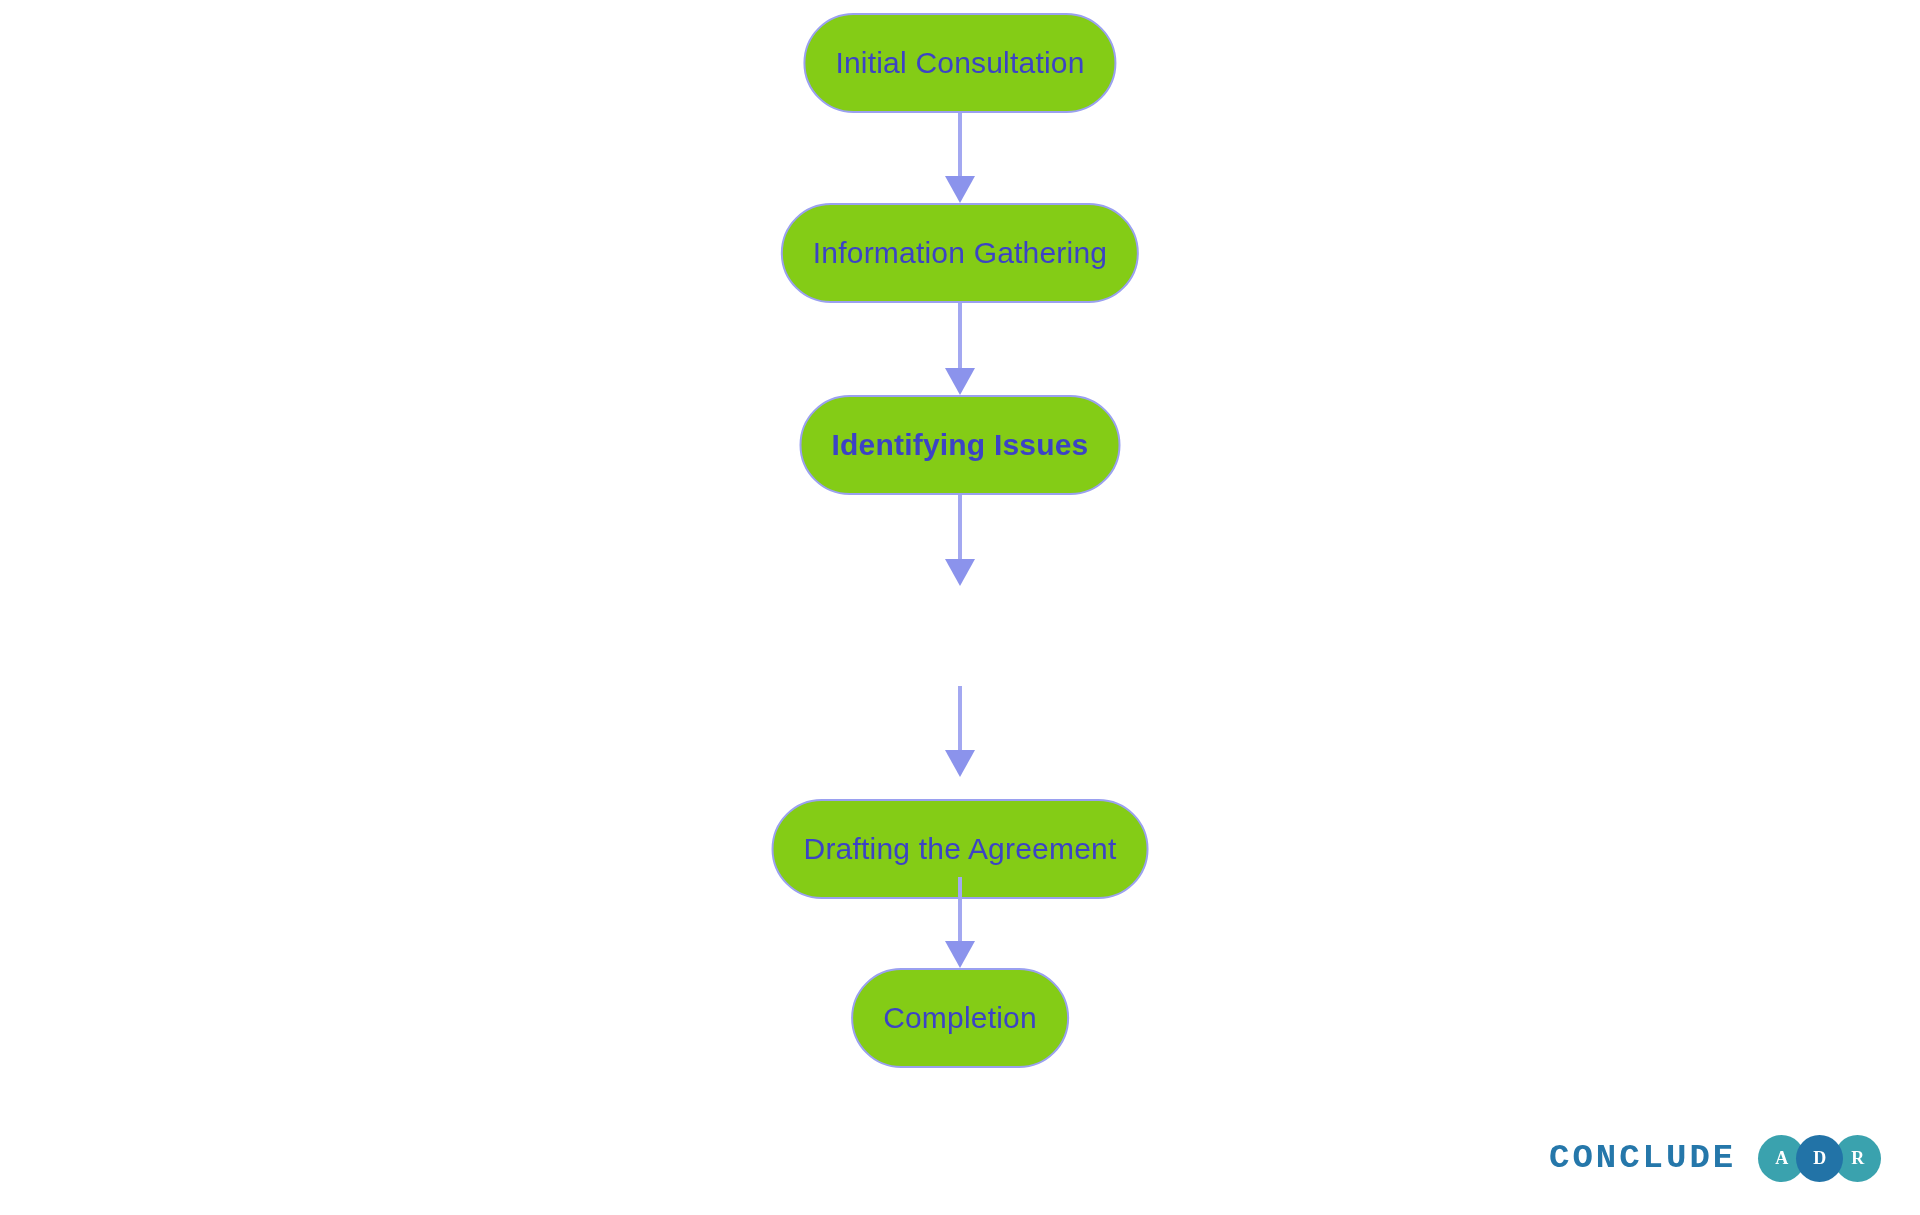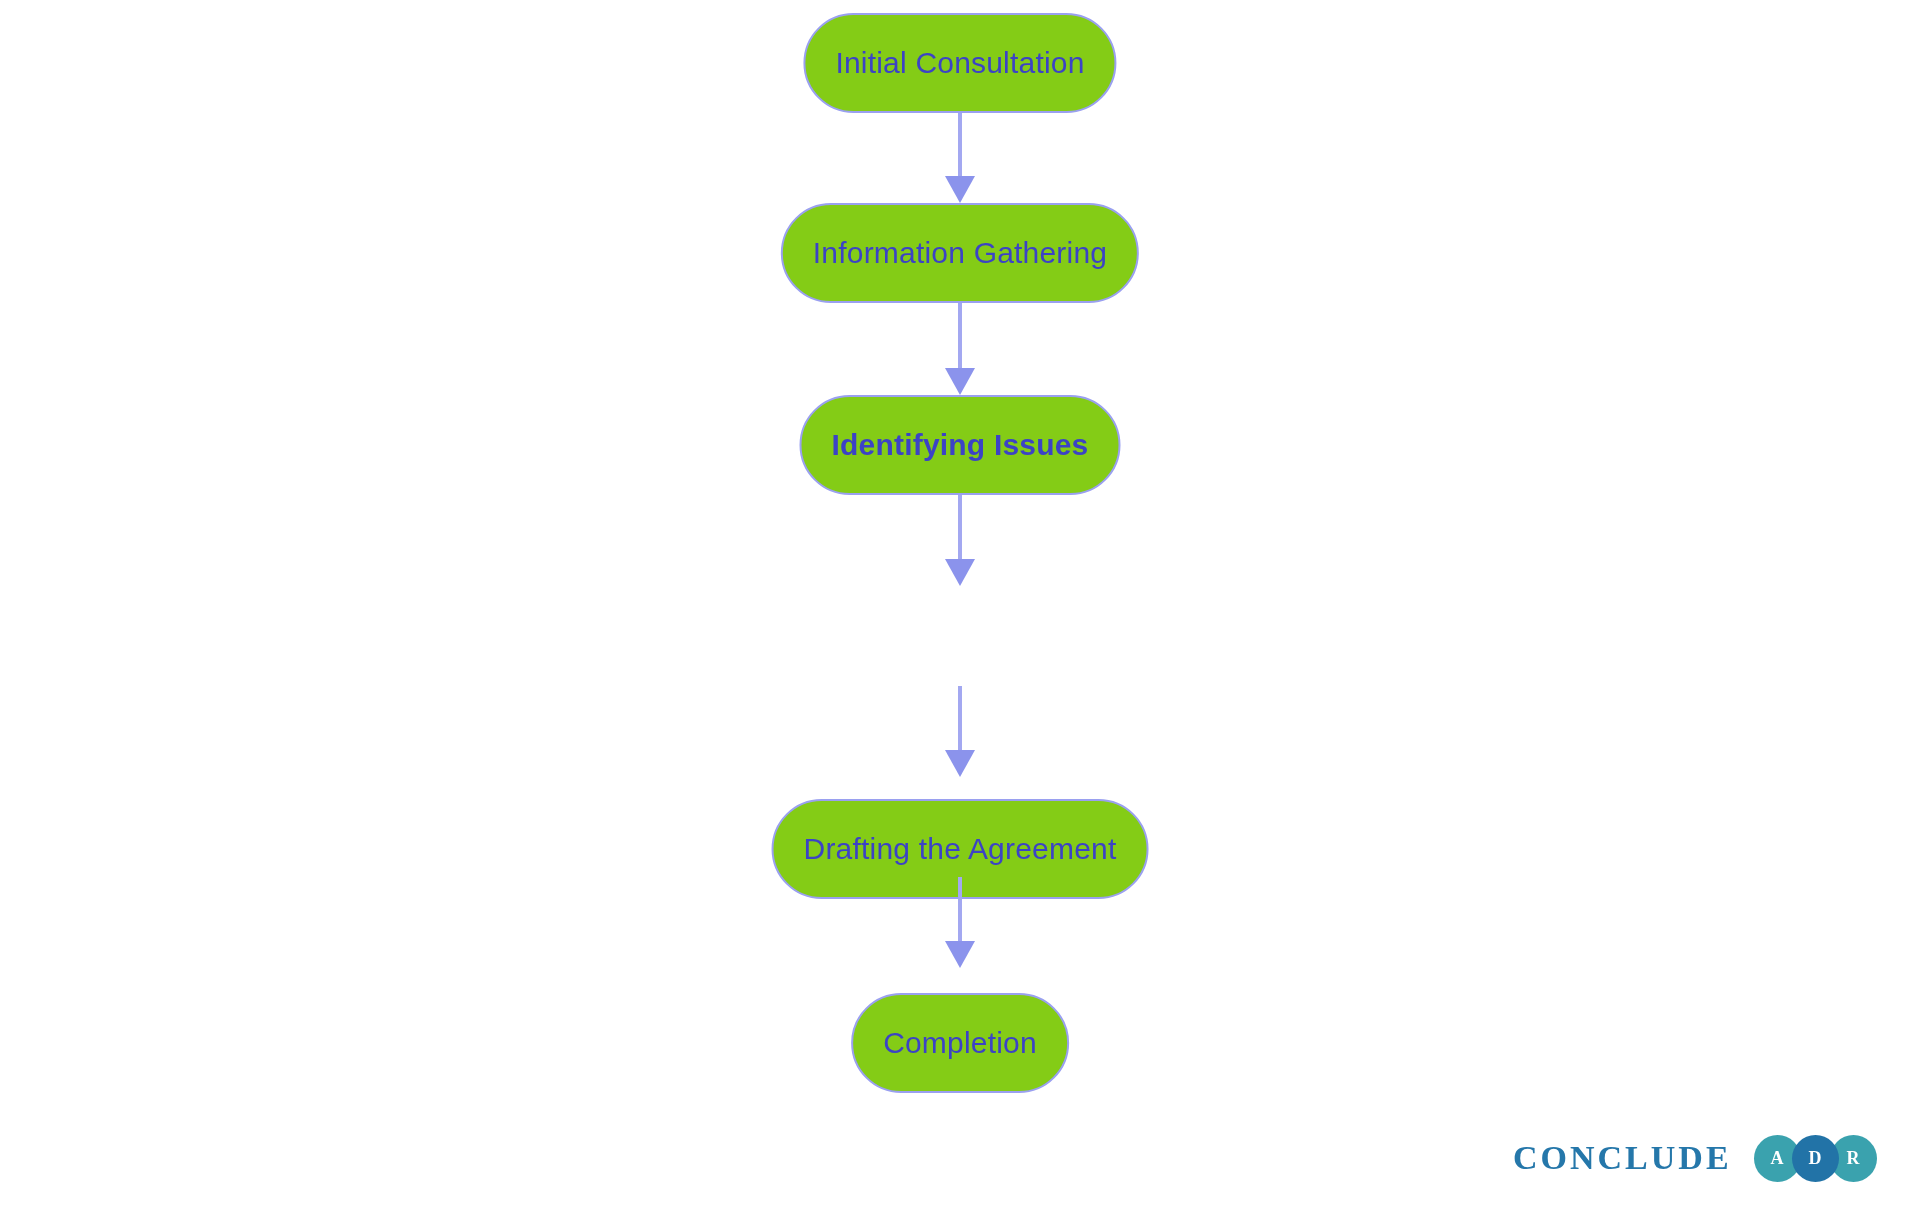--- a/index.html
+++ b/index.html
@@ -34,21 +34,21 @@
     color: #3c43c6;
     font-size: 30px;
     white-space: nowrap;
     letter-spacing: 0.2px;
   }
   .node-1 { top: 13px; }
   .node-2 { top: 203px; }
   .node-3 { top: 395px; font-weight: bold; }
   .node-4 { top: 586px; }
   .node-5 { top: 777px; margin-top: 22px; }
-  .node-6 { top: 968px; margin-top: 25px; }
+  .node-6 { top: 968px; }
 
   
   .flow-arrow {
     position: absolute;
     left: 50%;
     transform: translateX(-50%);
     width: 32px;
   }
   .arrow-1 { top: 113px; height: 90px; }
   .arrow-2 { top: 303px; height: 92px; }
@@ -79,25 +79,26 @@
   
   .logo {
     position: absolute;
     left: 1513px;
     top: 1132px;
     height: 52px;
     display: flex;
     align-items: center;
   }
   .logo-wordmark {
-    font-family: Liberation Serif, serif;
+    font-family: Liberation Mono, monospace;
     font-weight: bold;
     font-size: 34px;
     letter-spacing: 3px;
     color: #2577aa;
+    margin-left: 36px;
   }
   .logo-badges {
     display: flex;
     align-items: center;
     margin-left: 22px;
   }
   .logo-badge {
     width: 47px;
     height: 47px;
     border-radius: 50%;

